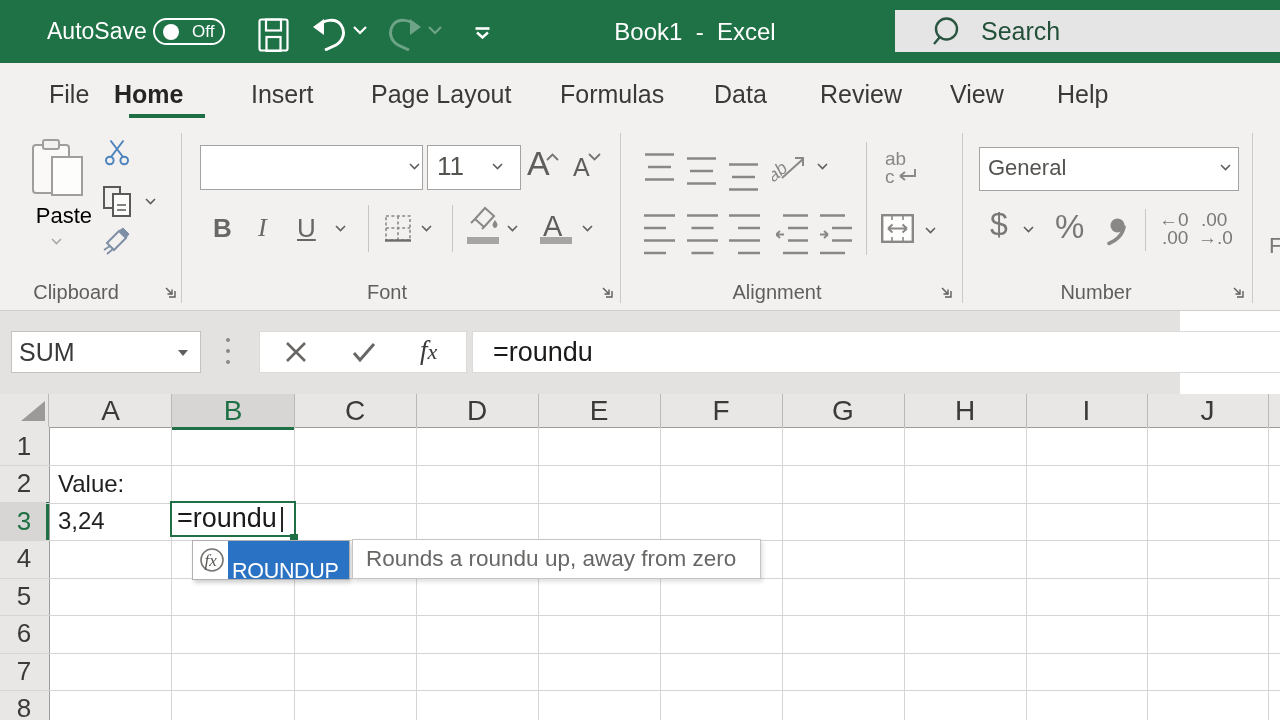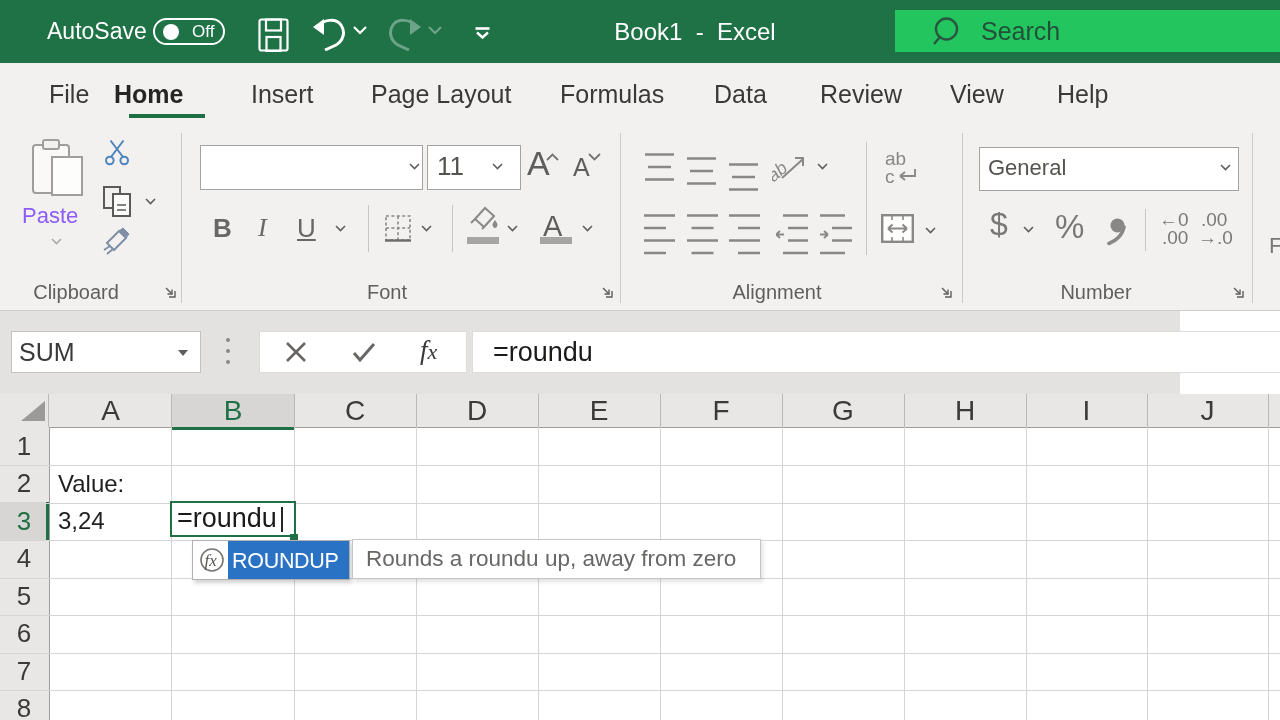--- a/index.html
+++ b/index.html
@@ -5,21 +5,21 @@
 body{font-family:"Liberation Sans",sans-serif;position:relative;background:#fff;}
 .abs{position:absolute;}
 
 #titlebar{left:0;top:0;width:1280px;height:63px;background:#1f7245;}
 #autosave{left:47px;top:0;height:63px;line-height:63px;color:#fff;font-size:23px;}
 #toggle{left:153px;top:18px;width:68px;height:23px;border:2px solid #fff;border-radius:14px;}
 #toggleknob{left:8px;top:3.5px;width:16px;height:16px;border-radius:50%;background:#fff;}
 #toggleoff{left:37px;top:0px;height:23px;line-height:23px;color:#fff;font-size:17px;}
 .qat{top:18px;}
 #title{left:560px;top:0;width:270px;height:63px;line-height:63px;text-align:center;color:#fff;font-size:24px;}
-#search{left:895px;top:10px;width:385px;height:42px;background:#22c55e;}
+#search{left:895px;top:10px;width:385px;height:42px;background:#e5e5e5;}
 #searchtext{left:86px;top:0;height:42px;line-height:42px;font-size:25px;color:#235039;}
 
 #menubar{left:0;top:63px;width:1280px;height:62px;background:#f3f1f0;}
 .menu{top:0;height:62px;line-height:62px;font-size:25px;color:#3a3938;}
 #homeul{left:129px;top:51px;width:76px;height:4px;background:#1e7044;}
 
 #ribbon{left:0;top:125px;width:1280px;height:185px;background:#f3f1f0;border-bottom:1px solid #d0cecc;}
 .gsep{width:1px;top:8px;height:170px;background:#cccac8;}
 .glabel{top:156px;width:120px;text-align:center;font-size:20px;color:#605e5c;}
 .launch{width:13px;height:13px;}
@@ -99,21 +99,21 @@
   <div class="abs" id="homeul"></div>
 </div>
 
 <div class="abs" id="ribbon">
 
   <svg class="abs" style="left:30px;top:13px" width="56" height="60" viewBox="0 0 56 60">
     <rect x="3" y="7" width="36" height="48" rx="3" fill="#faf9f8" stroke="#a09e9c" stroke-width="2"></rect>
     <rect x="13" y="2" width="16" height="9" rx="2" fill="#f3f1f0" stroke="#a09e9c" stroke-width="2"></rect>
     <rect x="22" y="19" width="30" height="38" fill="#fdfdfc" stroke="#a09e9c" stroke-width="2"></rect>
   </svg>
-  <div class="abs" style="left:22px;top:78px;width:70px;text-align:left;font-size:22px;color:#8b5cf6">Paste</div>
+  <div class="abs" style="left:22px;top:78px;width:70px;text-align:right;font-size:22px;color:#000000">Paste</div>
   <svg class="abs chev" style="left:51px;top:113px" viewBox="0 0 11 7">
       <path d="M1 1 L5.5 5.5 L10 1" fill="none" stroke="#aba9a7" stroke-width="1.6"></path>
     </svg>
   <svg class="abs" style="left:104px;top:14px" width="26" height="28" viewBox="0 0 26 28">
     <path d="M6.5 1.5 L19 18 M19.5 1.5 L7 18" stroke="#4d84bd" stroke-width="2" fill="none"></path>
     <circle cx="5.8" cy="21.5" r="3.8" fill="none" stroke="#4d84bd" stroke-width="2"></circle>
     <circle cx="20.2" cy="21.5" r="3.8" fill="none" stroke="#4d84bd" stroke-width="2"></circle>
   </svg>
   <svg class="abs" style="left:102px;top:60px" width="30" height="33" viewBox="0 0 30 33">
     <rect x="2" y="2" width="16" height="21" fill="#f3f1f0" stroke="#5c5a58" stroke-width="2"></rect>
@@ -372,19 +372,19 @@
   <div class="abs" style="left:177px;top:107px;height:36px;line-height:34px;font-size:27px;color:#1b1a19">=roundu</div>
   <div class="abs" style="left:281px;top:113px;width:2px;height:25px;background:#262626"></div>
   <div class="abs" style="left:290px;top:140px;width:8px;height:8px;background:#1f7145"></div>
 
   <div class="abs" style="left:192px;top:146px;width:156px;height:38px;background:#fff;border:1px solid #b3b1af;box-shadow:2px 3px 4px rgba(0,0,0,0.18)">
     <svg class="abs" style="left:5px;top:5px" width="28" height="28" viewBox="0 0 28 28">
       <circle cx="14" cy="14" r="11" fill="none" stroke="#787672" stroke-width="1.6"></circle>
       <text x="6.5" y="19.5" font-size="17" font-style="italic" font-family="Liberation Serif" fill="#565450">fx</text>
     </svg>
     <div class="abs" style="left:35px;top:0;width:121px;height:38px;background:#2a72c4"></div>
-    <div class="abs" style="left:39px;top:1px;height:38px;line-height:38px;font-size:21.5px;color:#fff;letter-spacing:-0.3px">ROUNDUP</div>
+    <div class="abs" style="left:39px;top:11px;height:38px;line-height:38px;font-size:21.5px;color:#fff;letter-spacing:-0.3px">ROUNDUP</div>
   </div>
 
   <div class="abs" style="left:352px;top:145px;width:407px;height:38px;background:#fff;border:1px solid #c6c4c2;box-shadow:2px 3px 4px rgba(0,0,0,0.12)">
     <div class="abs" style="left:13px;top:0;height:38px;line-height:38px;font-size:22.5px;color:#696765">Rounds a roundu up, away from zero</div>
   </div>
 </div>
 
 </body></html>

